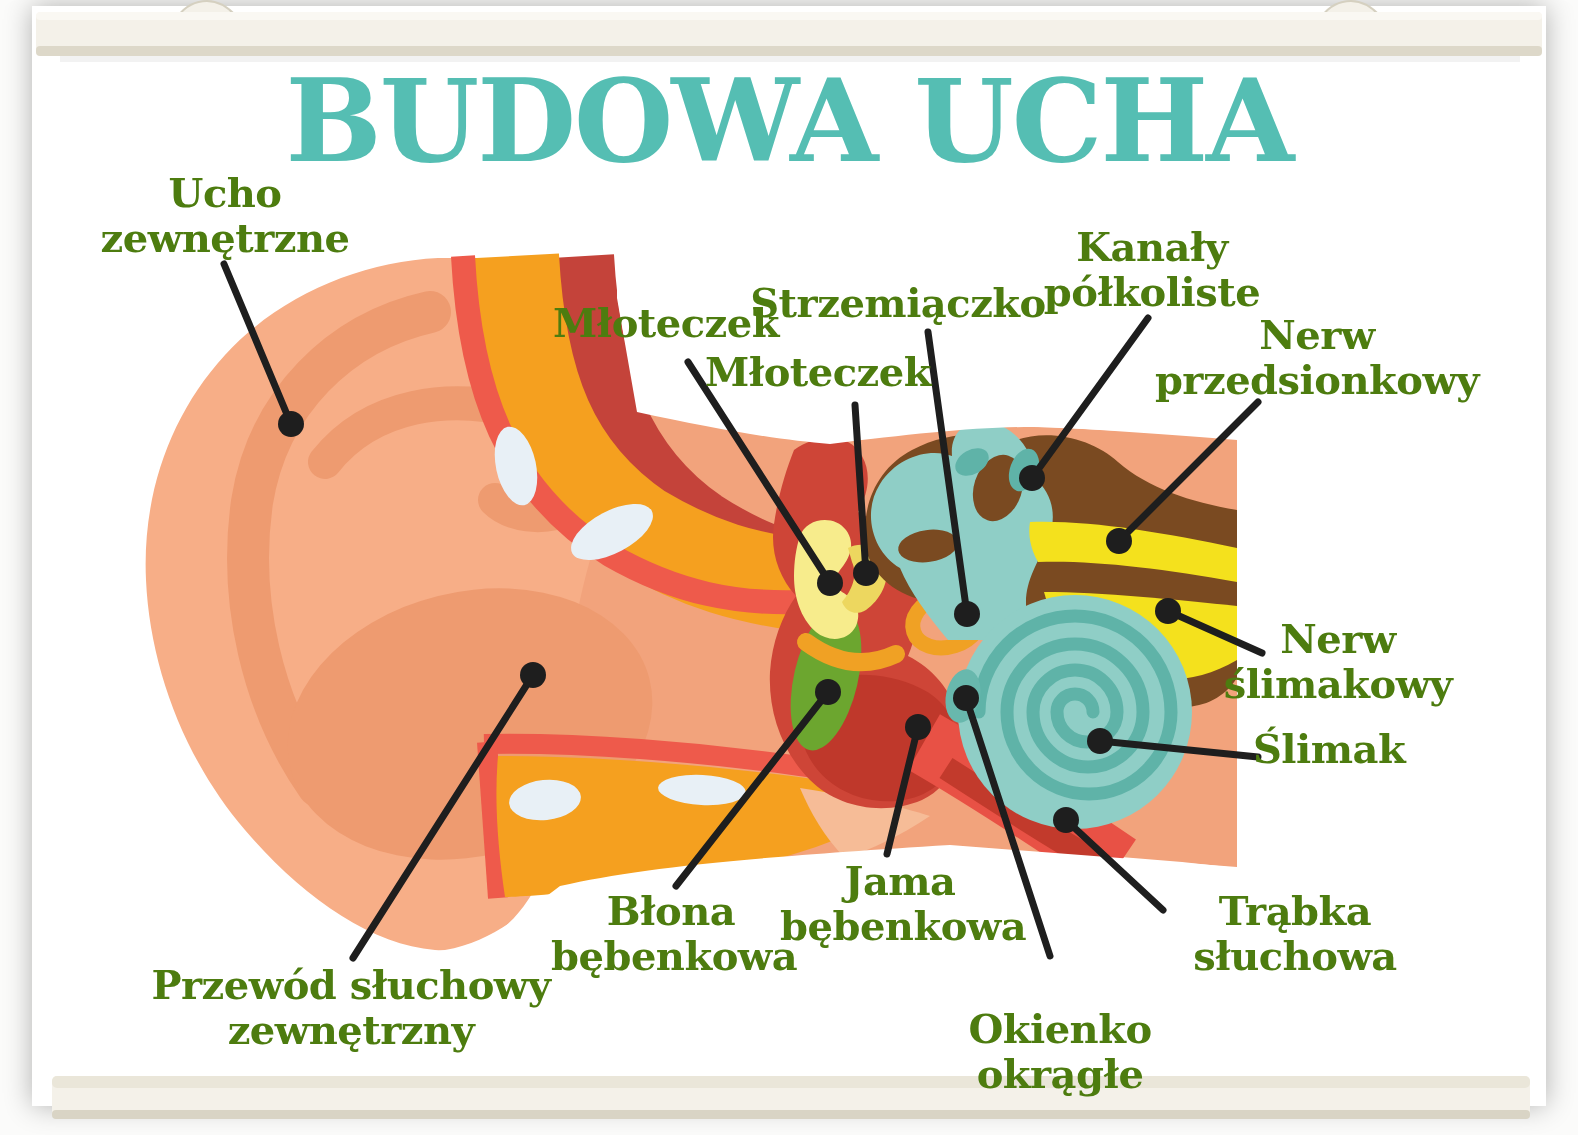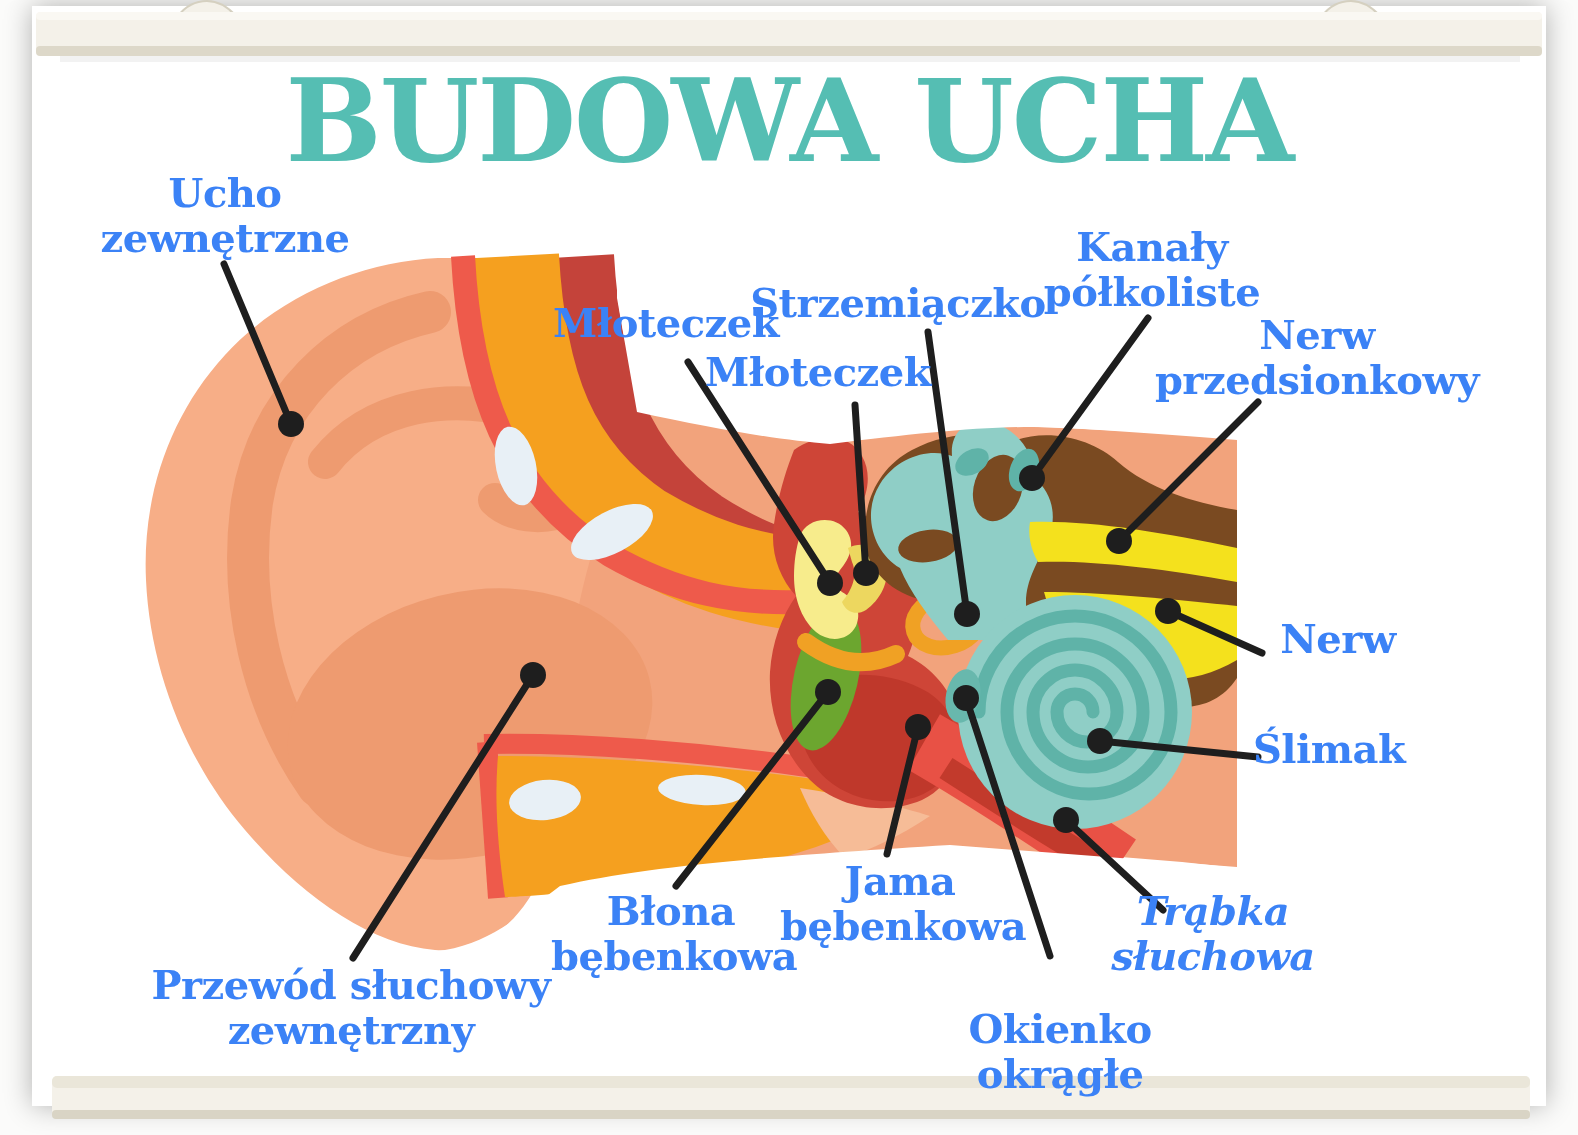--- a/index.html
+++ b/index.html
@@ -1,40 +1,40 @@
 <!DOCTYPE html>
 <html><head>
 <meta charset="utf-8">
 <style>
   html,body{margin:0;padding:0;background:#fbfbfa;}
   #stage{position:relative;width:1578px;height:1135px;overflow:hidden;
          font-family:"DejaVu Serif","Liberation Serif",serif;border-radius:18px;}
   #paper-shadow{position:absolute;left:32px;top:6px;width:1514px;height:1100px;
          background:#ffffff;box-shadow:0 0 26px rgba(0,0,0,0.30);}
   #art{position:absolute;left:0;top:0;width:1578px;height:1135px;}
-  .lbl{position:absolute;text-align:center;color:#3b82f6;font-weight:bold;
+  .lbl{position:absolute;text-align:center;color:#4d7c0f;font-weight:bold;
        font-size:40px;line-height:45px;letter-spacing:-0.5px;white-space:nowrap;}
   .lbl span{display:block;}
   #title{position:absolute;left:0;top:66px;width:1578px;text-align:center;
          color:#55BEB3;font-weight:bold;font-size:114px;line-height:110px;
          letter-spacing:-2px;}
   
   #l-ucho{left:75px;top:170px;width:300px;}
   #l-przewod{left:131px;top:962px;width:440px;}
   #l-mloteczek{left:516px;top:300px;width:300px;}
   #l-kowadelko{left:668px;top:349px;width:300px;}
   #l-strzemiaczko{left:738px;top:280px;width:320px;}
   #l-kanaly{left:1032px;top:224px;width:240px;}
   #l-nerw-przedsionkowy{left:1147px;top:312px;width:340px;}
   #l-nerw-slimakowy{left:1218px;top:616px;width:240px;}
   #l-slimak{left:1229px;top:726px;width:200px;}
   #l-blona{left:551px;top:888px;width:240px;}
   #l-jama{left:780px;top:858px;width:240px;}
   #l-okienko{left:960px;top:958px;width:200px;margin-top:48px;}
-  #l-trabka{left:1103px;top:888px;width:220px;font-style:italic;}
+  #l-trabka{left:1185px;top:888px;width:220px;}
 </style>
 </head>
 <body>
 
 <div id="stage">
   <div id="paper-shadow"></div>
 
   <svg id="art" viewBox="0 0 1578 1135">
 
     <path d="M 440,400 L 1237,436 L 1237,868 C 1050,845 860,848 660,872 C 560,884 480,902 440,916 Z" fill="#F2A37C"></path>
@@ -212,20 +212,21 @@
   <div class="lbl" id="l-kanaly">
     <span>Kanały</span>
     <span>półkoliste</span>
   </div>
   <div class="lbl" id="l-nerw-przedsionkowy">
     <span>Nerw</span>
     <span>przedsionkowy</span>
   </div>
   <div class="lbl" id="l-nerw-slimakowy">
     <span>Nerw</span>
+    <span>ślimakowy</span>
   </div>
   <div class="lbl" id="l-slimak">
     <span>Ślimak</span>
   </div>
   <div class="lbl" id="l-blona">
     <span>Błona</span>
     <span>bębenkowa</span>
   </div>
   <div class="lbl" id="l-jama">
     <span>Jama</span>

